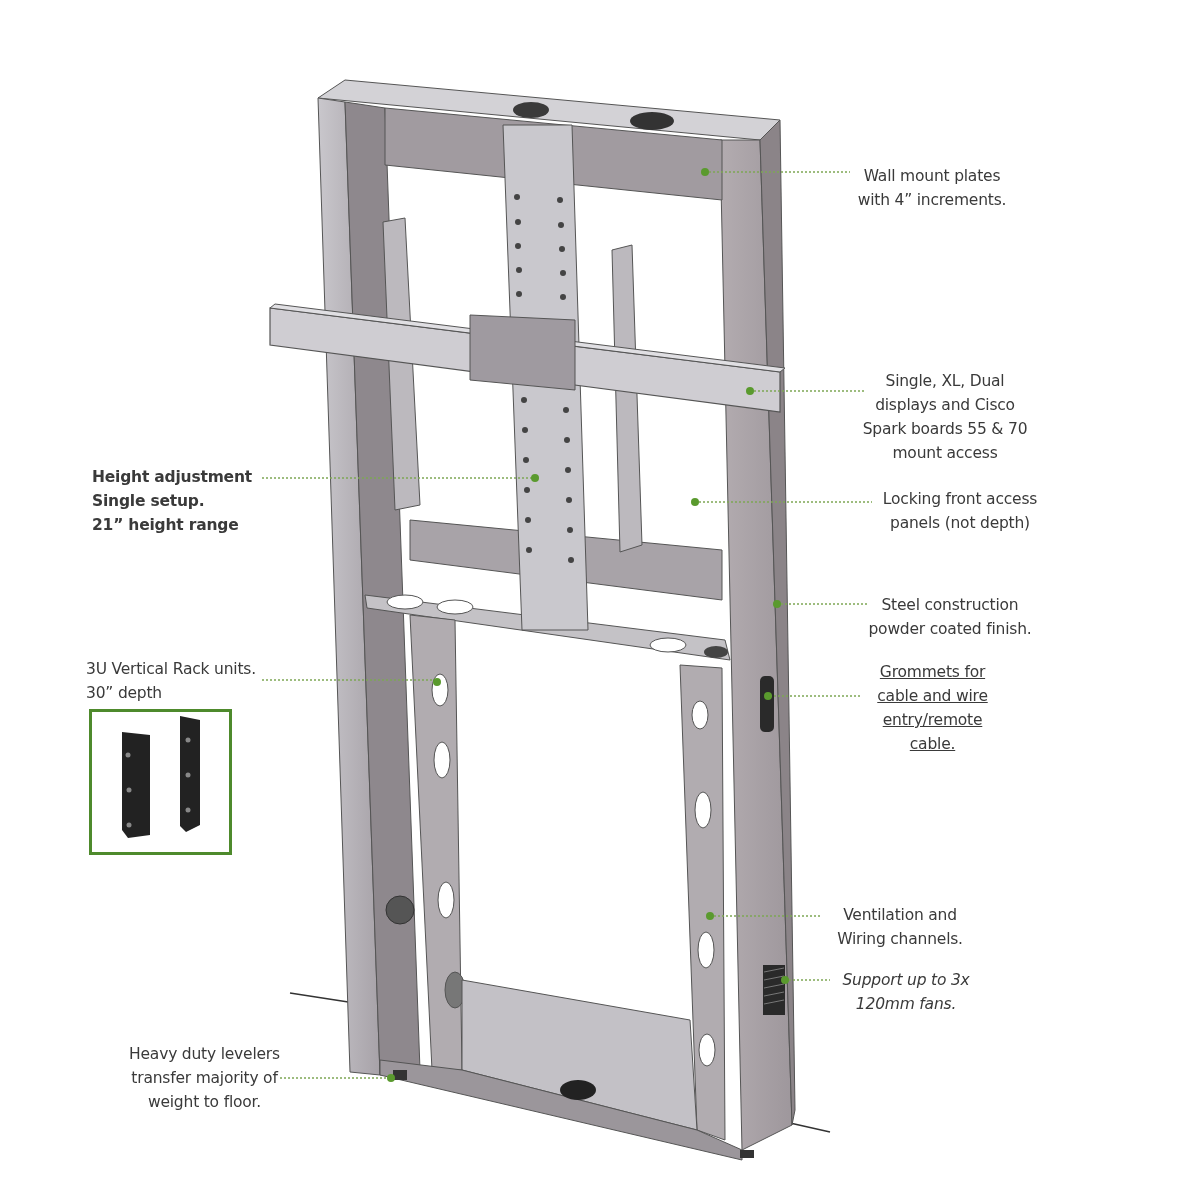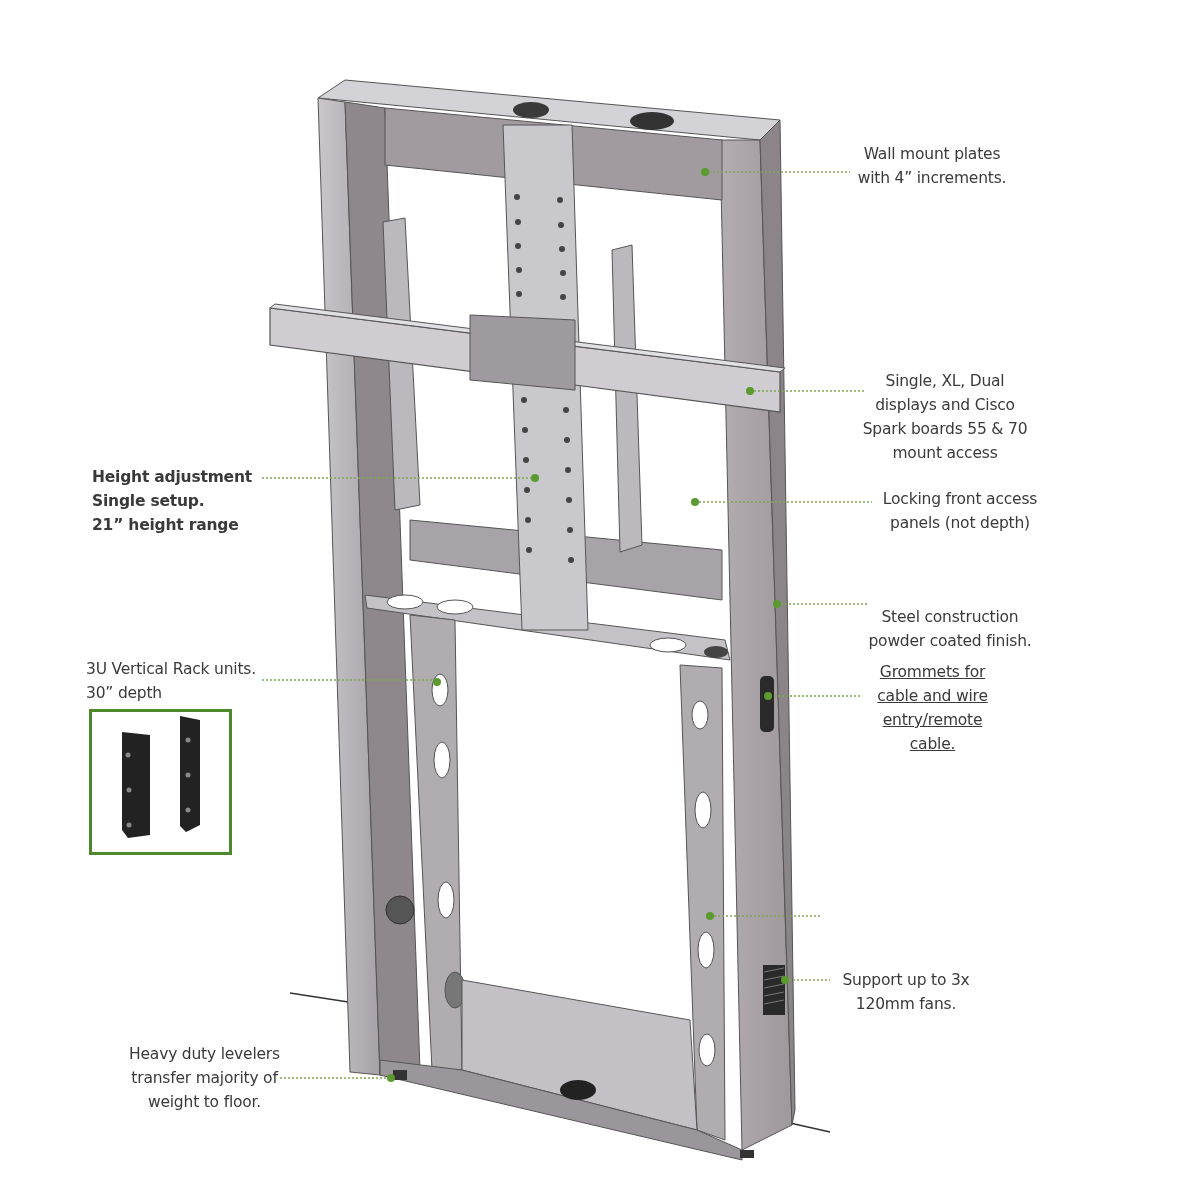--- a/index.html
+++ b/index.html
@@ -157,21 +157,21 @@
     <polygon points="122,732 150,735 150,835 128,838 122,830" fill="#222"></polygon>
     <polygon points="180,716 200,720 200,825 186,832 180,826" fill="#222"></polygon>
     <circle cx="128" cy="755" r="2.5" fill="#888"></circle>
       <circle cx="129" cy="790" r="2.5" fill="#888"></circle>
       <circle cx="129" cy="825" r="2.5" fill="#888"></circle>
     <circle cx="188" cy="740" r="2.5" fill="#888"></circle>
       <circle cx="188" cy="775" r="2.5" fill="#888"></circle>
       <circle cx="188" cy="810" r="2.5" fill="#888"></circle>
   </svg>
 
-  <div class="label center" style="left:842px;top:142px;width:180px;">
+  <div class="label center" style="left:842px;top:164px;width:180px;">
     <span class="line">Wall mount plates</span>
     <span class="line">with  4” increments.</span>
   </div>
 
   <div class="label center" style="left:850px;top:369px;width:190px;">
     <span class="line">Single, XL, Dual</span>
     <span class="line">displays and Cisco</span>
     <span class="line">Spark boards 55 &amp; 70</span>
     <span class="line">mount access</span>
   </div>
@@ -180,39 +180,43 @@
     <span class="line">Height adjustment</span>
     <span class="line">Single setup.</span>
     <span class="line">21” height range</span>
   </div>
 
   <div class="label center" style="left:865px;top:487px;width:190px;">
     <span class="line">Locking front access</span>
     <span class="line">panels (not depth)</span>
   </div>
 
-  <div class="label center" style="left:855px;top:593px;width:190px;margin-top:12px;">
+  <div class="label center" style="left:855px;top:593px;width:190px;">
     <span class="line">Steel construction</span>
     <span class="line">powder coated finish.</span>
   </div>
 
   <div class="label left" style="left:86px;top:657px;width:190px;">
     <span class="line">3U Vertical Rack units.</span>
     <span class="line">30” depth</span>
   </div>
 
   <div class="label center" style="left:855px;top:660px;width:155px;text-decoration:underline;">
     <span class="line">Grommets for</span>
     <span class="line">cable and wire</span>
     <span class="line">entry/remote</span>
     <span class="line">cable.</span>
   </div>
 
-
-  <div class="label center" style="left:826px;top:968px;width:160px;">
+  <div class="label center" style="left:820px;top:903px;width:160px;">
+    <span class="line">Ventilation and</span>
+    <span class="line">Wiring channels.</span>
+  </div>
+
+  <div class="label center" style="left:826px;top:968px;width:160px;font-style:italic;">
     <span class="line">Support up to 3x</span>
     <span class="line">120mm fans.</span>
   </div>
 
   <div class="label center" style="left:112px;top:1042px;width:185px;">
     <span class="line">Heavy duty levelers</span>
     <span class="line">transfer majority of</span>
     <span class="line">weight to floor.</span>
   </div>
 

